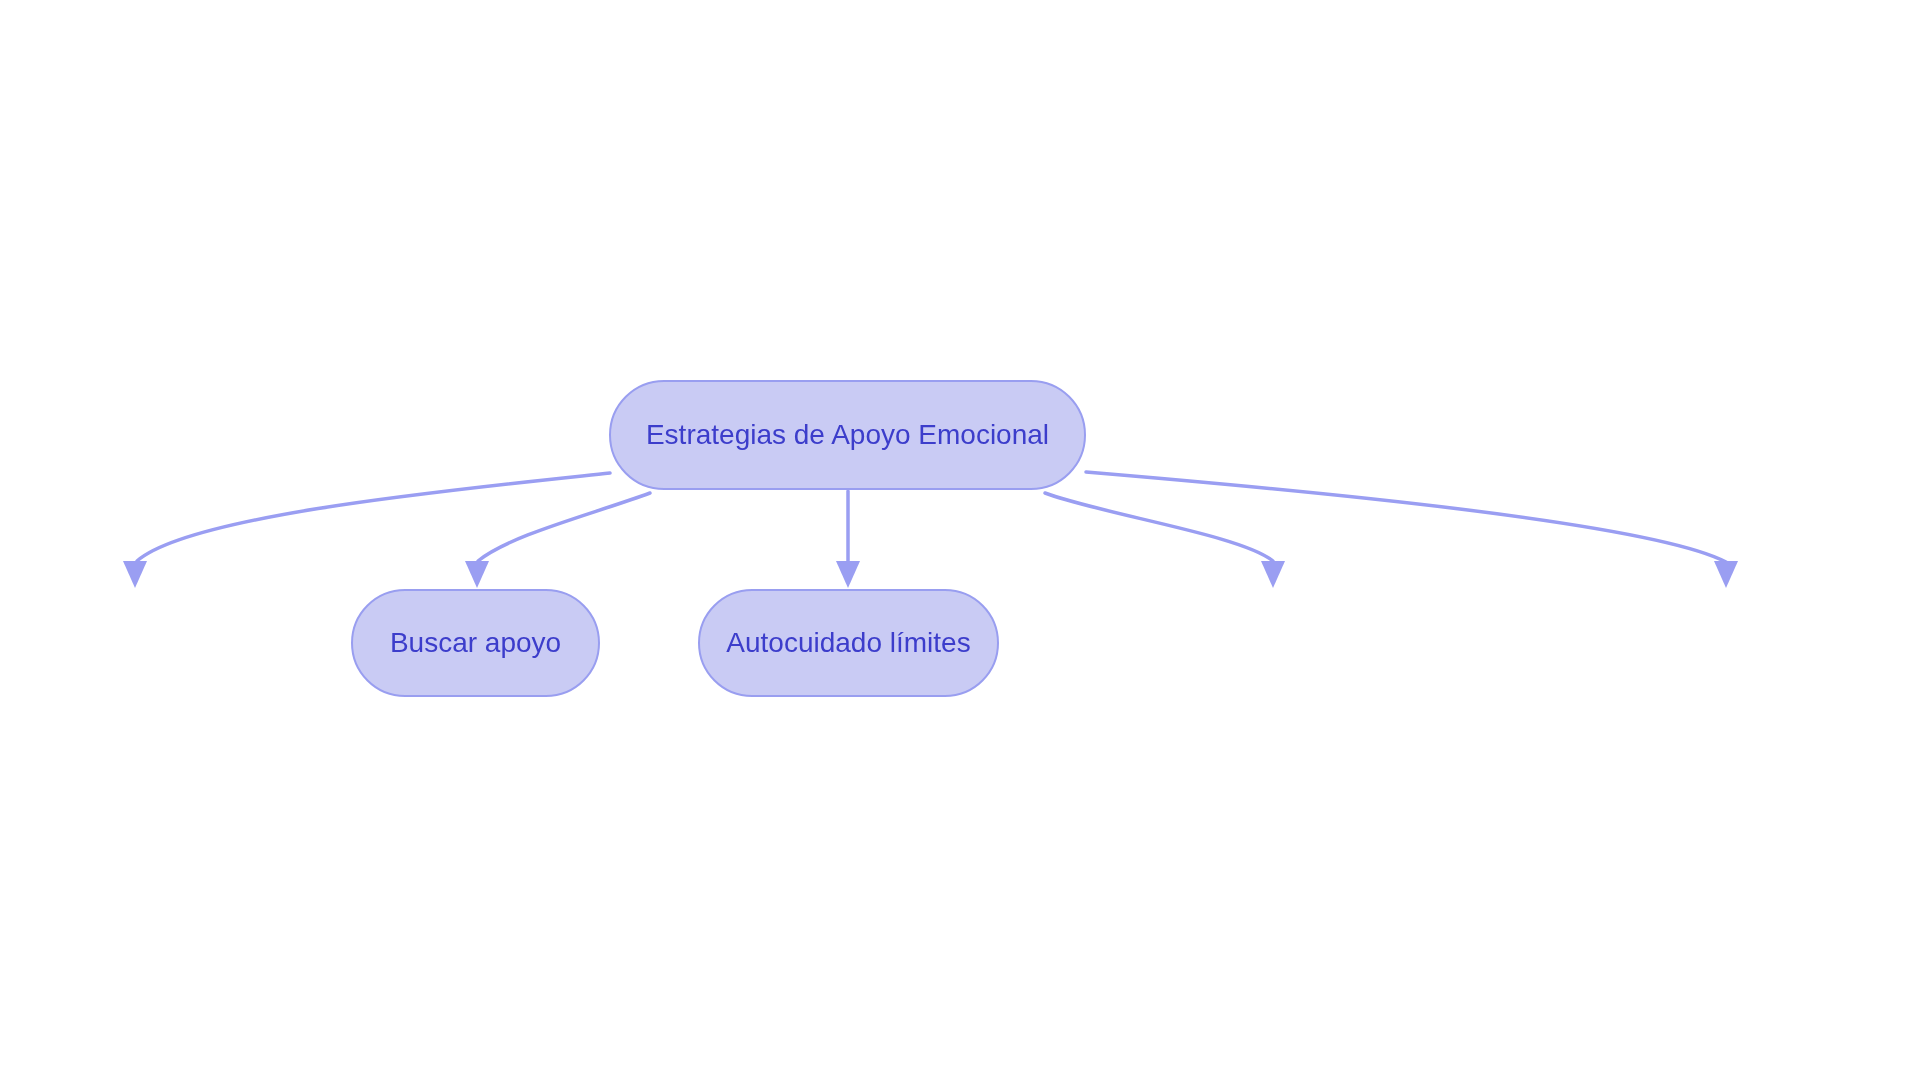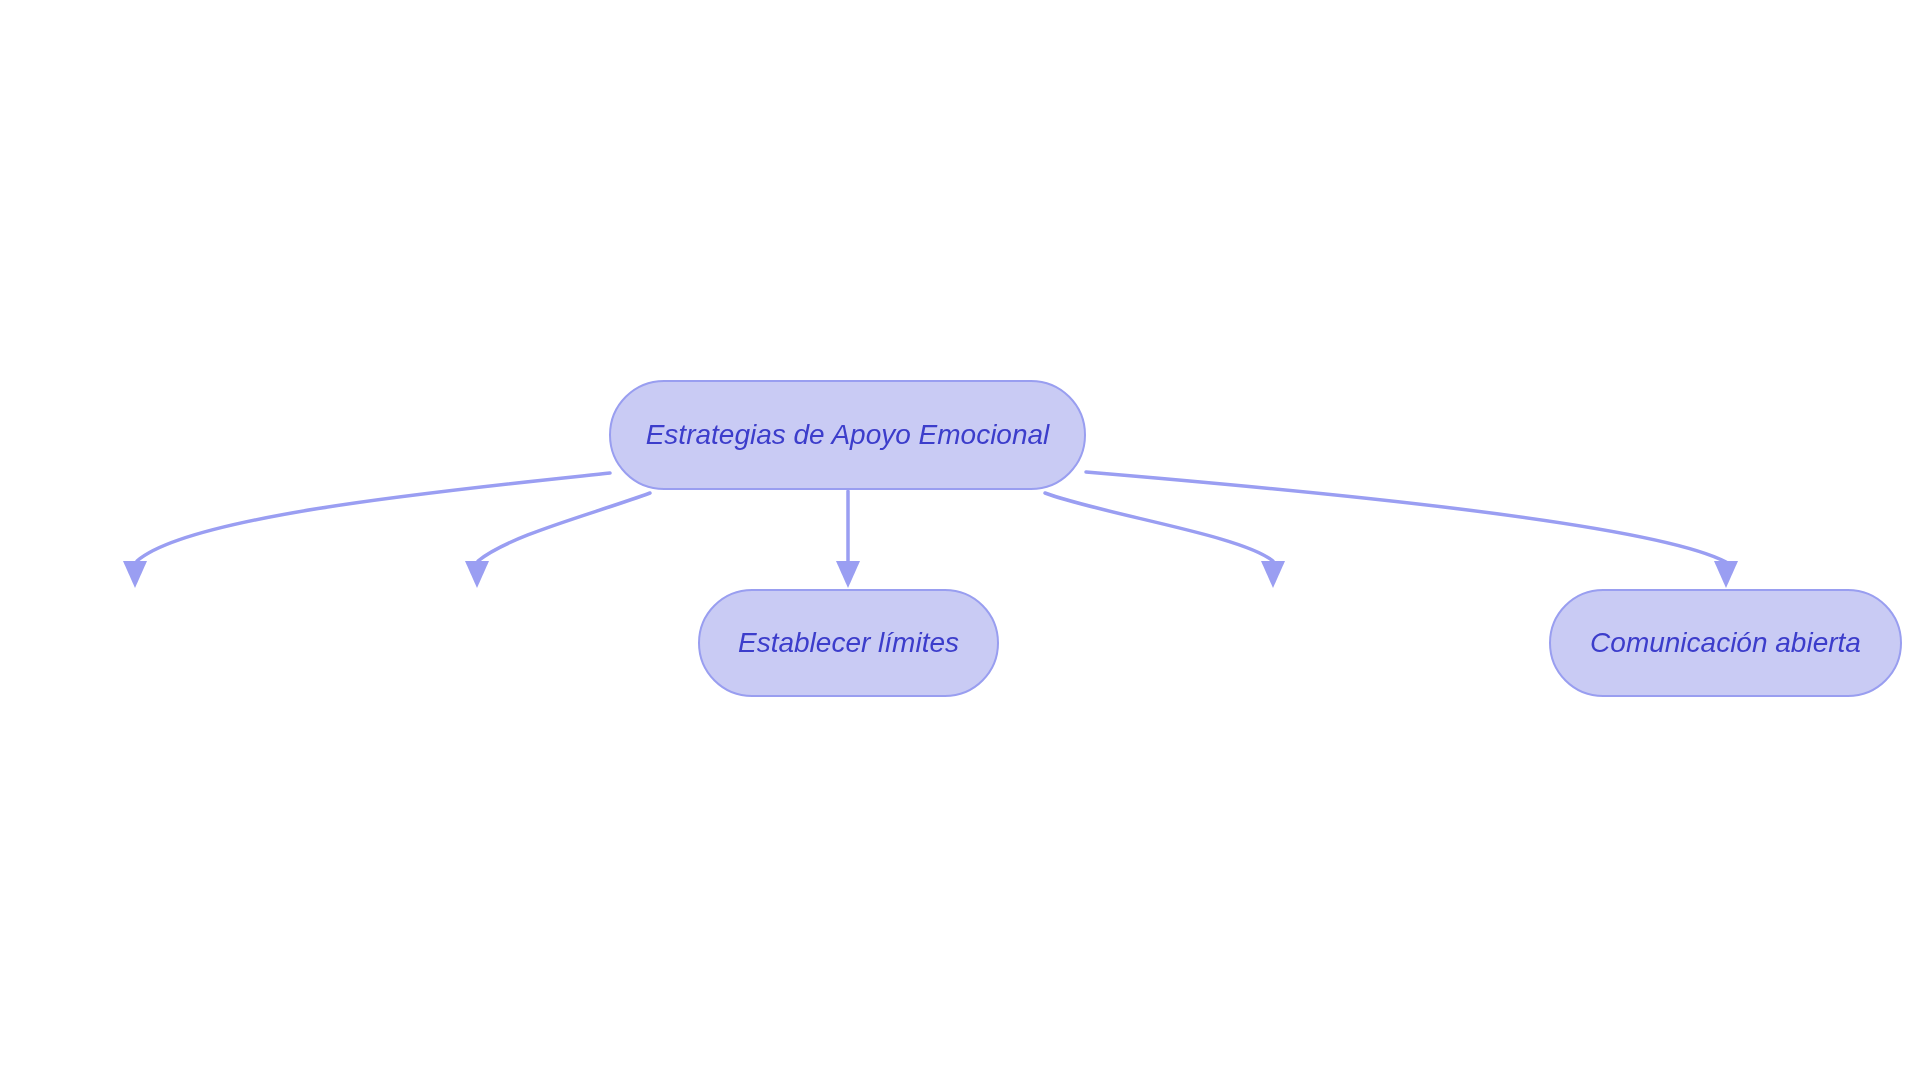--- a/index.html
+++ b/index.html
@@ -15,21 +15,20 @@
     padding: 0;
     background: var(--background);
   }
   .canvas {
     position: relative;
     width: 1920px;
     height: 822px;
     background: var(--background);
     overflow: hidden;
     font-family: "Liberation Sans", "DejaVu Sans", sans-serif;
-    font-style: italic;
   }
   .edges-layer {
     position: absolute;
     left: 0; top: 0;
     width: 1920px;
     height: 1083px;
     pointer-events: none;
   }
   .edge {
     fill: none;
@@ -83,23 +82,23 @@
 
     <path class="edge" d="M 1086,472 C 1300,490 1650,522 1726,562"></path>
     <polygon class="arrowhead" points="1714,561 1738,561 1726,588"></polygon>
   </svg>
 
   <div class="node node-root">
     <span>Estrategias de Apoyo Emocional</span>
   </div>
 
 
+  <div class="node node-c1">
+    <span>Buscar apoyo</span>
+  </div>
 
   <div class="node node-c2">
-    <span>Establecer límites</span>
+    <span>Autocuidado límites</span>
   </div>
 
 
-  <div class="node node-c4">
-    <span>Comunicación abierta</span>
-  </div>
 
 </div>
 
 </body></html>

